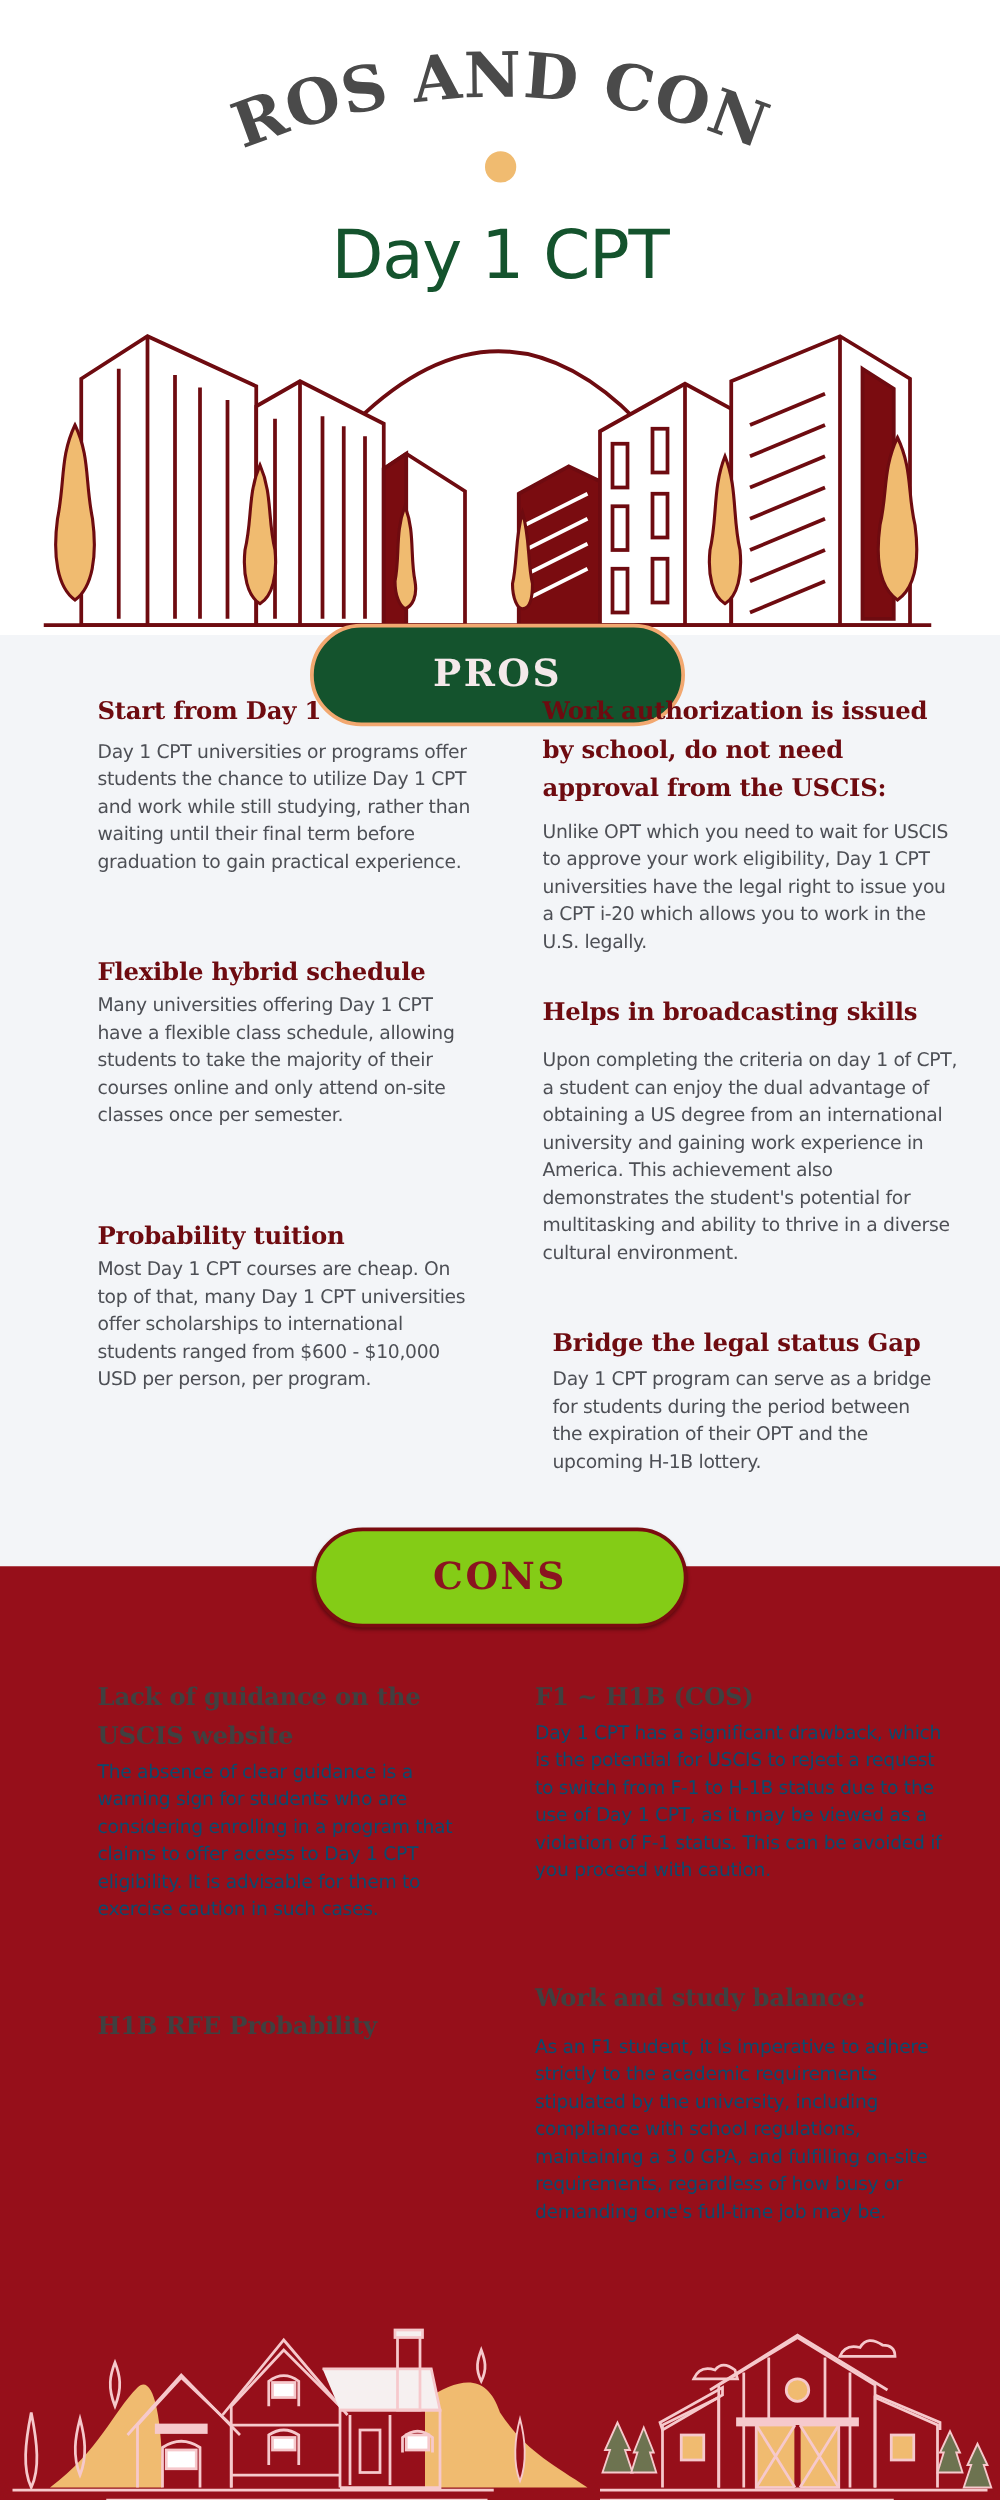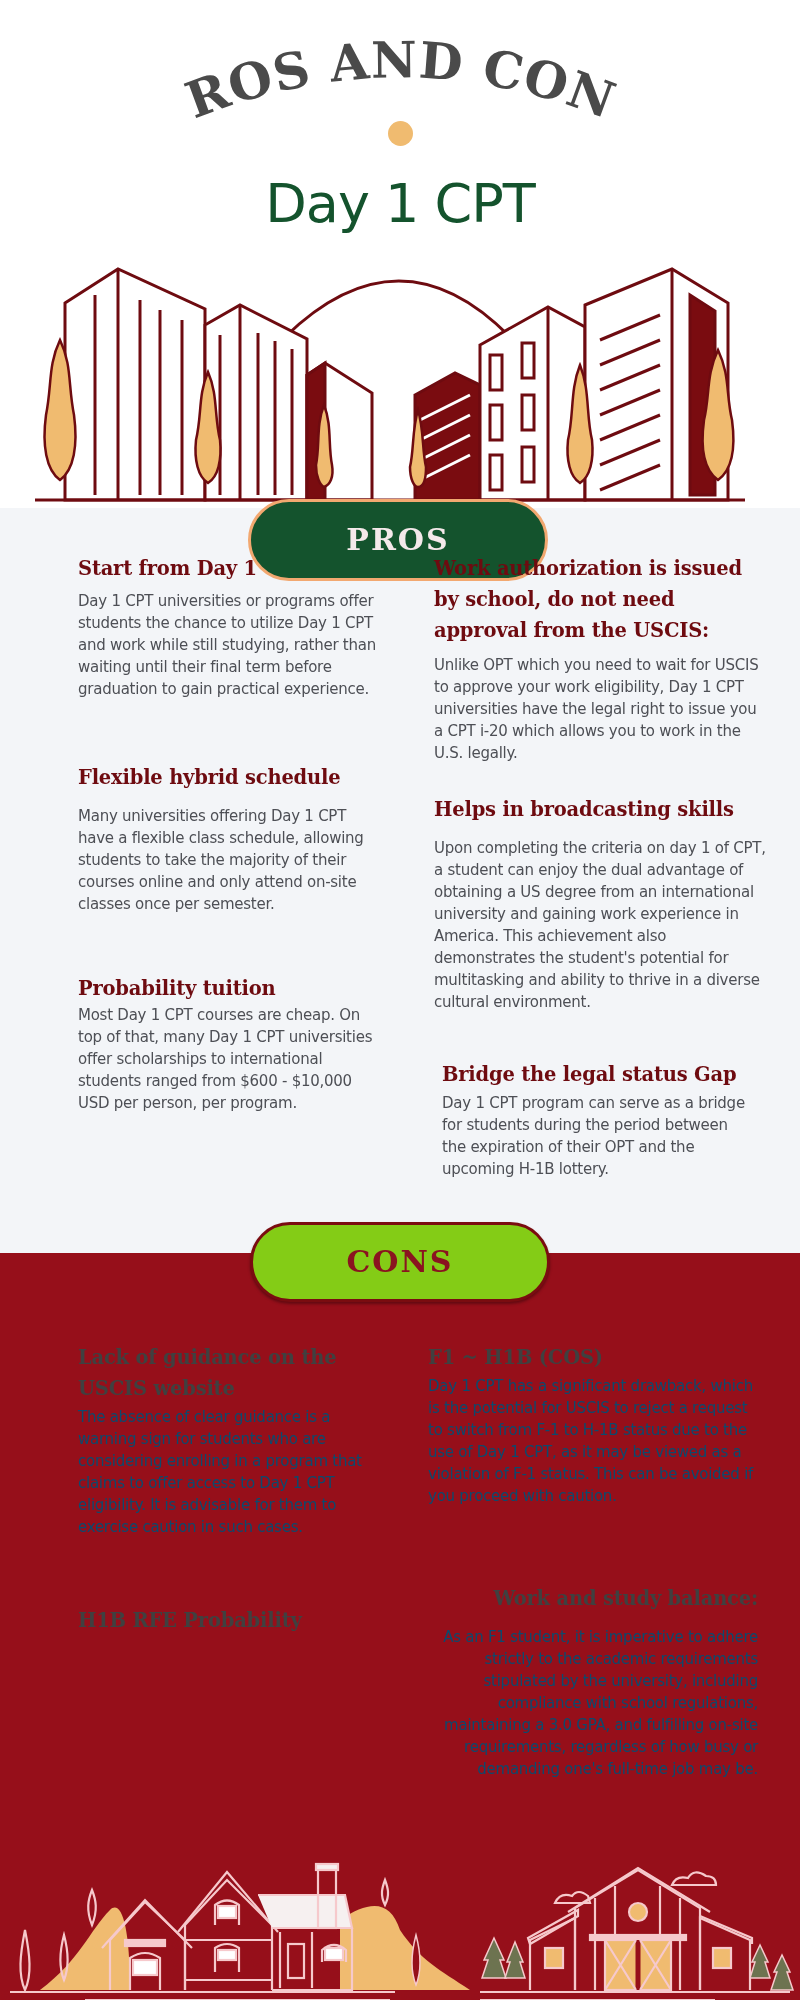--- a/index.html
+++ b/index.html
@@ -115,21 +115,21 @@
   <h3 style="margin-bottom:6px;">Start from Day 1</h3>
   <p>Day 1 CPT universities or programs offer students the chance to utilize Day 1 CPT and work while still studying, rather than waiting until their final term before graduation to gain practical experience.</p>
 </div>
 
 <div class="item pro" style="left:434px; top:553px; width:335px;">
   <h3 style="margin-bottom:8px;">Work authorization is issued by school, do not need approval from the USCIS:</h3>
   <p>Unlike OPT which you need to wait for USCIS to approve your work eligibility, Day 1 CPT universities have the legal right to issue you a CPT i-20 which allows you to work in the U.S. legally.</p>
 </div>
 
 <div class="item pro" style="left:78px; top:762px; width:305px;">
-  <h3 style="margin-bottom:12px;">Flexible hybrid schedule</h3>
+  <h3 style="">Flexible hybrid schedule</h3>
   <p>Many universities offering Day 1 CPT have a flexible class schedule, allowing students to take the majority of their courses online and only attend on-site classes once per semester.</p>
 </div>
 
 <div class="item pro" style="left:434px; top:794px; width:335px;">
   <h3 style="margin-bottom:12px;">Helps in broadcasting skills</h3>
   <p>Upon completing the criteria on day 1 of CPT, a student can enjoy the dual advantage of obtaining a US degree from an international university and gaining work experience in America. This achievement also demonstrates the student's potential for multitasking and ability to thrive in a diverse cultural environment.</p>
 </div>
 
 <div class="item pro" style="left:78px; top:973px; width:300px;">
   <h3 style="margin-bottom:0px;">Probability tuition</h3>
@@ -152,21 +152,21 @@
 
 <div class="item con" style="left:428px; top:1342px; width:330px;">
   <h3 style="margin-bottom:2px;">F1 ~ H1B (COS)</h3>
   <p>Day 1 CPT has a significant drawback, which is the potential for USCIS to reject a request to switch from F-1 to H-1B status due to the use of Day 1 CPT, as it may be viewed as a violation of F-1 status. This can be avoided if you proceed with caution.</p>
 </div>
 
 <div class="item con" style="left:78px; top:1605px; width:320px;">
   <h3 style="margin-bottom:12px;">H1B RFE Probability</h3>
 </div>
 
-<div class="item con" style="left:428px; top:1583px; width:330px;text-align:right;">
+<div class="item con" style="left:428px; top:1583px; width:330px;">
   <h3 style="margin-bottom:12px;">Work and study balance:</h3>
   <p>As an F1 student, it is imperative to adhere strictly to the academic requirements stipulated by the university, including compliance with school regulations, maintaining a 3.0 GPA, and fulfilling on-site requirements, regardless of how busy or demanding one's full-time job may be.</p>
 </div>
 
 <svg class="footer-art" viewBox="0 0 800 160" width="800" height="160">
 
   <path d="M 40 150 C 80 120 90 90 110 70 C 120 60 130 80 130 150 Z" fill="#f0bb70"></path>
   <path d="M 340 80 C 370 60 390 60 400 90 C 420 120 440 130 470 150 L 340 150 Z" fill="#f0bb70"></path>
   <g fill="none" stroke="#f6c9cc" stroke-width="2.2">
 

